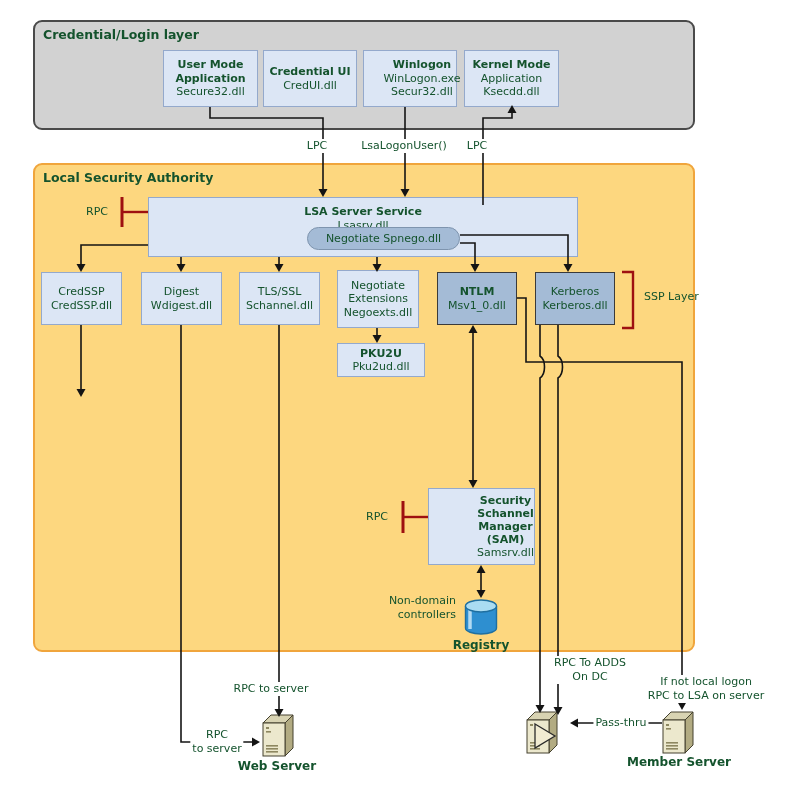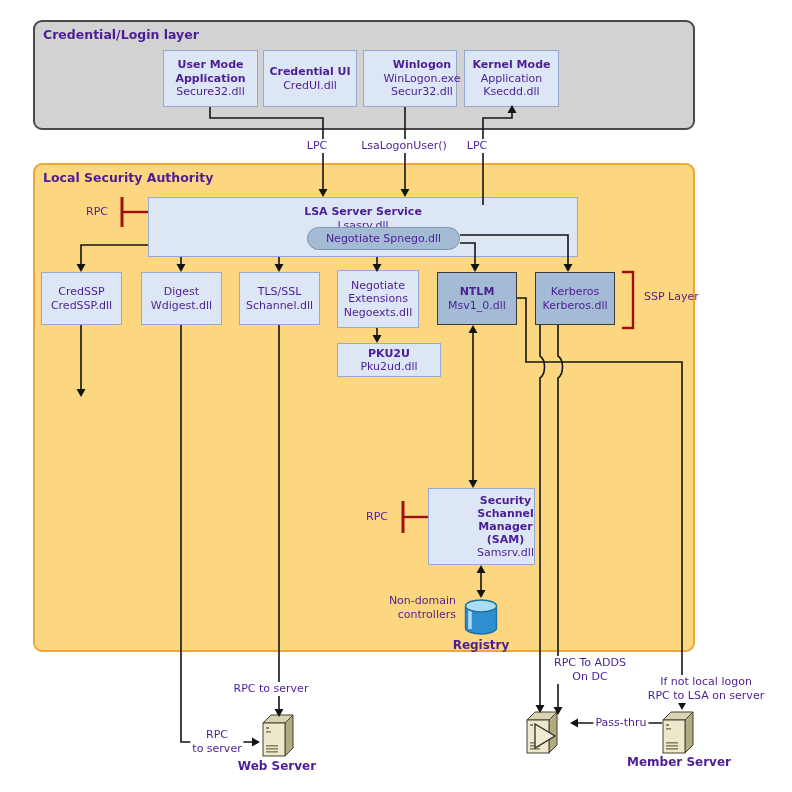--- a/index.html
+++ b/index.html
@@ -1,18 +1,18 @@
 <!DOCTYPE html>
 <html><head>
 <meta charset="utf-8">
 <style>
   html,body{margin:0;padding:0;background:#ffffff;}
   .stage{
     position:relative;width:792px;height:792px;background:#ffffff;
-    font-family:"DejaVu Sans","Liberation Sans",sans-serif;color:#4c1d95;
+    font-family:"DejaVu Sans","Liberation Sans",sans-serif;color:#14532d;
     overflow:hidden;
   }
   .layer{position:absolute;border-radius:9px;box-sizing:border-box;}
   .layer.gray{left:33px;top:20px;width:662px;height:110px;background:#d2d2d2;border:2px solid #4a4a4a;}
   .layer.yellow{left:33px;top:163px;width:662px;height:489px;background:#fdd77f;border:2px solid #f0a53c;}
   .layer-title{position:absolute;font-size:12.5px;font-weight:bold;white-space:nowrap;z-index:3;}
   .box{
     position:absolute;box-sizing:border-box;z-index:2;
     background:#dce6f5;border:1px solid #94a9cc;
     display:flex;flex-direction:column;justify-content:center;align-items:center;
@@ -91,21 +91,21 @@
   </div>
   <div class="box steel" style="left:437px;top:272px;width:80px;height:53px;">
     <div class="b">NTLM</div>
     <div>Msv1_0.dll</div>
   </div>
   <div class="box steel" style="left:535px;top:272px;width:80px;height:53px;">
     <div>Kerberos</div>
     <div>Kerberos.dll</div>
   </div>
 
-  <div class="box" style="left:337px;top:343px;width:104px;height:34px;">
+  <div class="box" style="left:337px;top:343px;width:88px;height:34px;">
     <div class="b">PKU2U</div>
     <div>Pku2ud.dll</div>
   </div>
 
 
   <div class="box" style="left:428px;top:488px;width:107px;height:77px;line-height:13px;padding-left:48px;">
     <div class="b">Security</div>
     <div class="b">Schannel</div>
     <div class="b">Manager</div>
     <div class="b">(SAM)</div>

